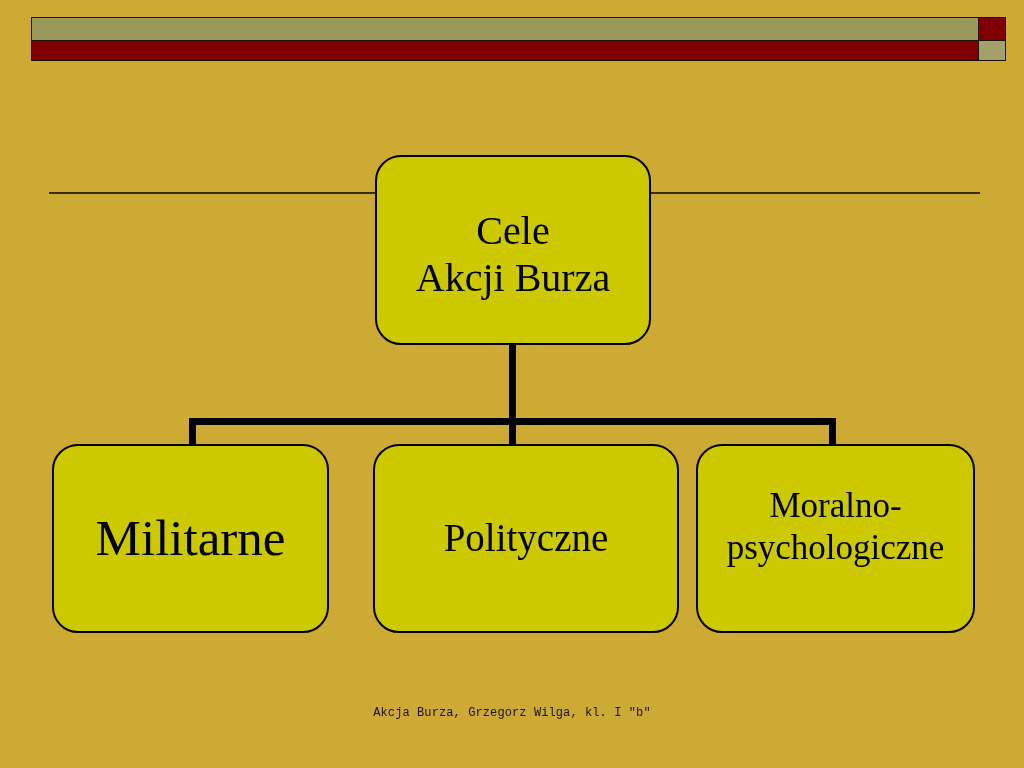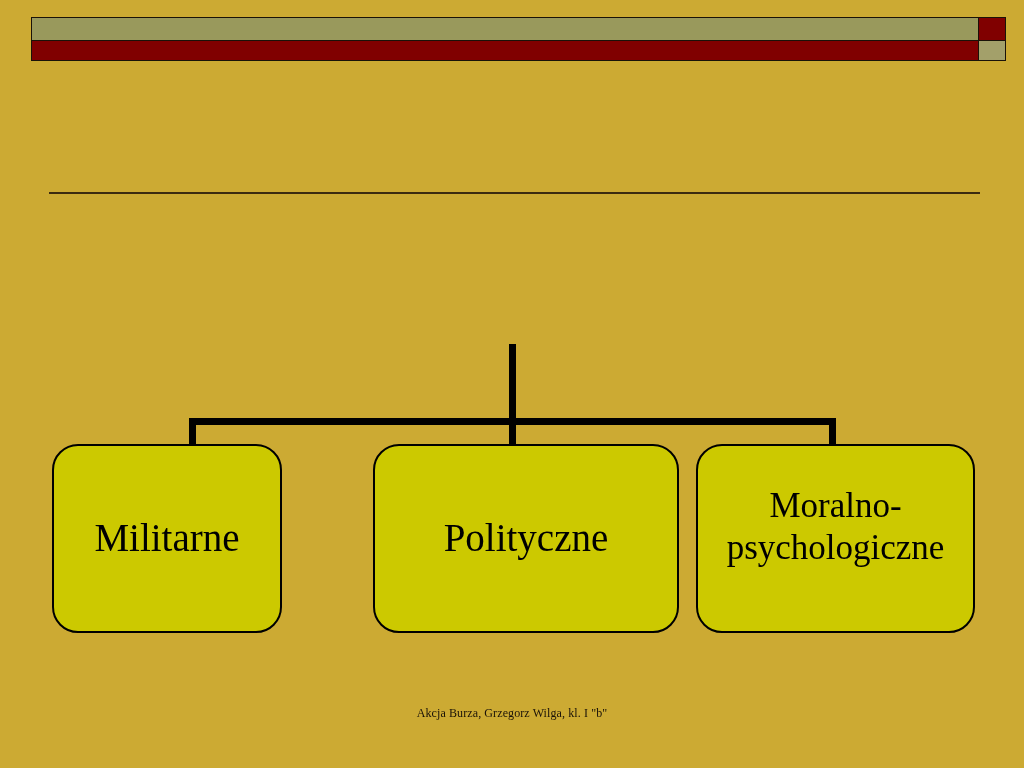--- a/index.html
+++ b/index.html
@@ -147,23 +147,23 @@
     font-size: 40px;
   }
   .node-root .node-label {
     position: relative;
     top: 4px;
   }
 
   .node-leaf-1 {
     left: 52px;
     top: 444px;
-    width: 230px;
+    width: 277px;
     height: 189px;
-    font-size: 39px;
+    font-size: 51px;
   }
   .node-leaf-2 {
     left: 373px;
     top: 444px;
     width: 306px;
     height: 189px;
     font-size: 39px;
   }
   .node-leaf-3 {
     left: 696px;
@@ -177,21 +177,21 @@
     top: -12px;
   }
 
   
   .footer {
     position: absolute;
     left: 0;
     top: 706px;
     width: 1024px;
     text-align: center;
-    font-family: Liberation Serif, serif;
+    font-family: Liberation Mono, monospace;
     font-size: 12px;
     color: #1a1208;
     letter-spacing: 0.1px;
   }
 </style>
 </head>
 <body>
 
 <div id="slide">
 
@@ -205,20 +205,24 @@
   </div>
 
   <div class="hrule"></div>
 
   <div class="conn conn-vert-top"></div>
   <div class="conn conn-horiz"></div>
   <div class="conn conn-drop-left"></div>
   <div class="conn conn-drop-mid"></div>
   <div class="conn conn-drop-right"></div>
 
+  <div class="node node-root">
+    <span class="node-label">Cele
+Akcji Burza</span>
+  </div>
 
   <div class="node node-leaf-1">
     <span class="node-label">Militarne</span>
   </div>
 
   <div class="node node-leaf-2">
     <span class="node-label">Polityczne</span>
   </div>
 
   <div class="node node-leaf-3">

